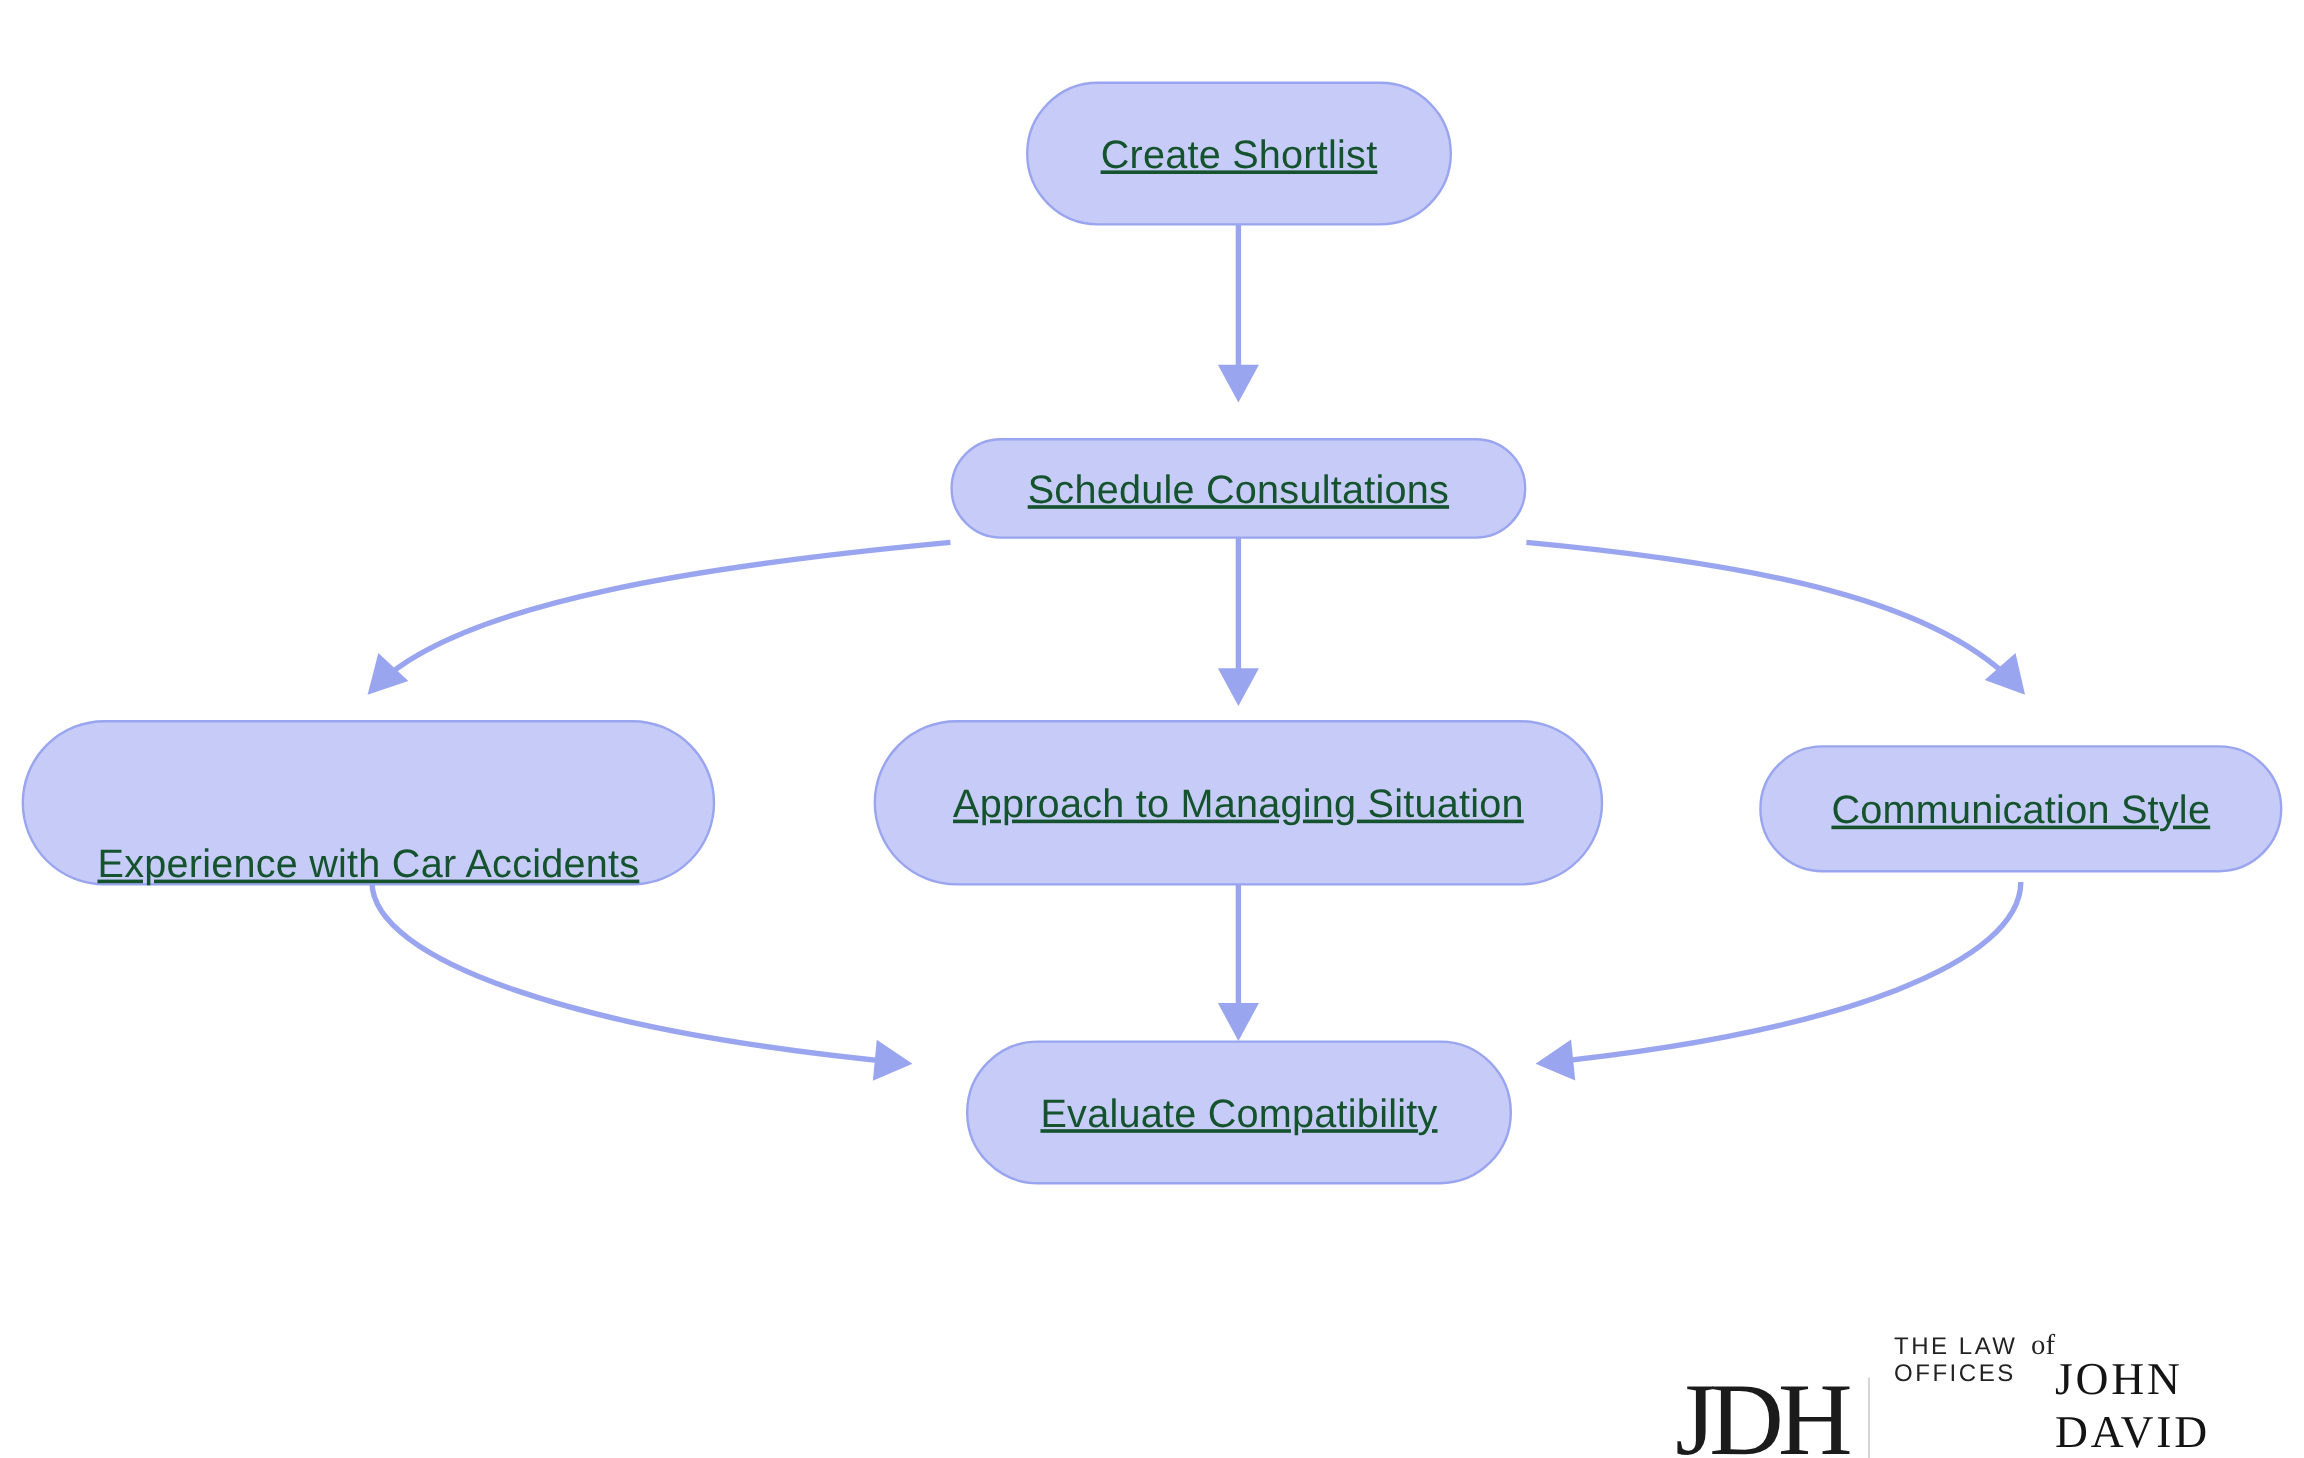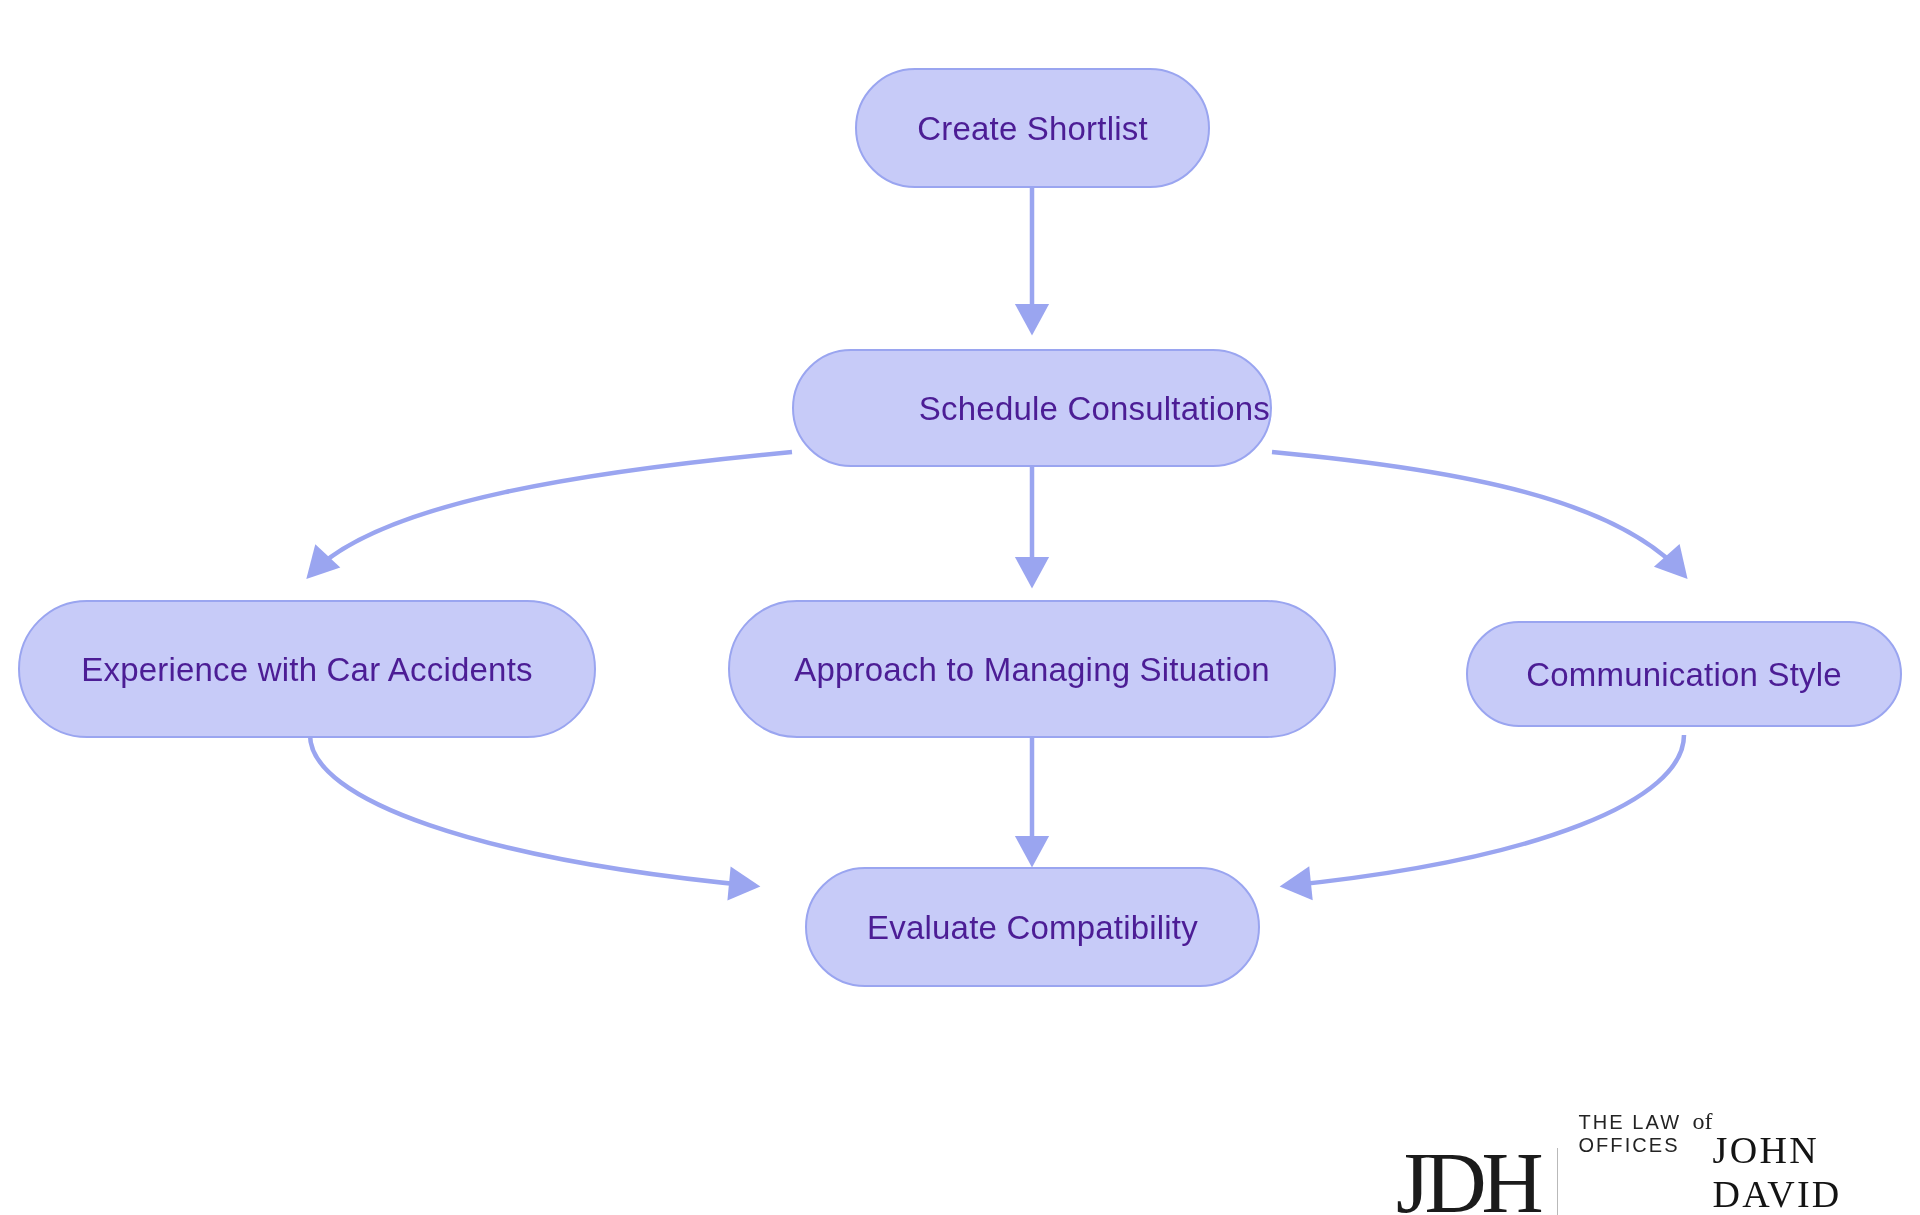--- a/index.html
+++ b/index.html
@@ -19,24 +19,25 @@
     display:flex;align-items:center;justify-content:center;
     background:#c7cbf8;
     border:2px solid #9aa5f0;
     border-radius:9999px;
     color:#3333cc;
     letter-spacing:.2px;
     white-space:nowrap;
     z-index:3;
   }
   .node .lbl{
-    color:#4c1d95;
+    color:#14532d;
     font-size:33px;
     font-weight:400;
     line-height:1;
+    text-decoration:underline;
   }
 
   
   #logo{
     position:absolute;
     display:flex;align-items:center;
     z-index:5;
   }
   #logo .mono{
     font-family:"Liberation Serif", serif;
@@ -91,25 +92,25 @@
 
     <path d="M1032,735 L1032,862" fill="none" stroke="#9aa5f0" stroke-width="4.5" marker-end="url(#ah)"></path>
 
     <path d="M1684,735 C1684,800 1540,860 1285,886" fill="none" stroke="#9aa5f0" stroke-width="4.5" marker-end="url(#ah)"></path>
   </svg>
 
   <div class="node" style="left:855px;top:68px;width:355px;height:120px;">
     <span class="lbl">Create Shortlist</span>
   </div>
 
-  <div class="node" style="left:792px;top:349px;width:480px;height:118px;justify-content:flex-end;">
+  <div class="node" style="left:792px;top:365px;width:480px;height:84px;">
     <span class="lbl">Schedule Consultations</span>
   </div>
 
-  <div class="node" style="left:18px;top:600px;width:578px;height:138px;">
+  <div class="node" style="left:18px;top:600px;width:578px;height:138px;align-items:flex-end;">
     <span class="lbl">Experience with Car Accidents</span>
   </div>
 
   <div class="node" style="left:728px;top:600px;width:608px;height:138px;">
     <span class="lbl">Approach to Managing Situation</span>
   </div>
 
   <div class="node" style="left:1466px;top:621px;width:436px;height:106px;justify-content:center;">
     <span class="lbl">Communication Style</span>
   </div>

